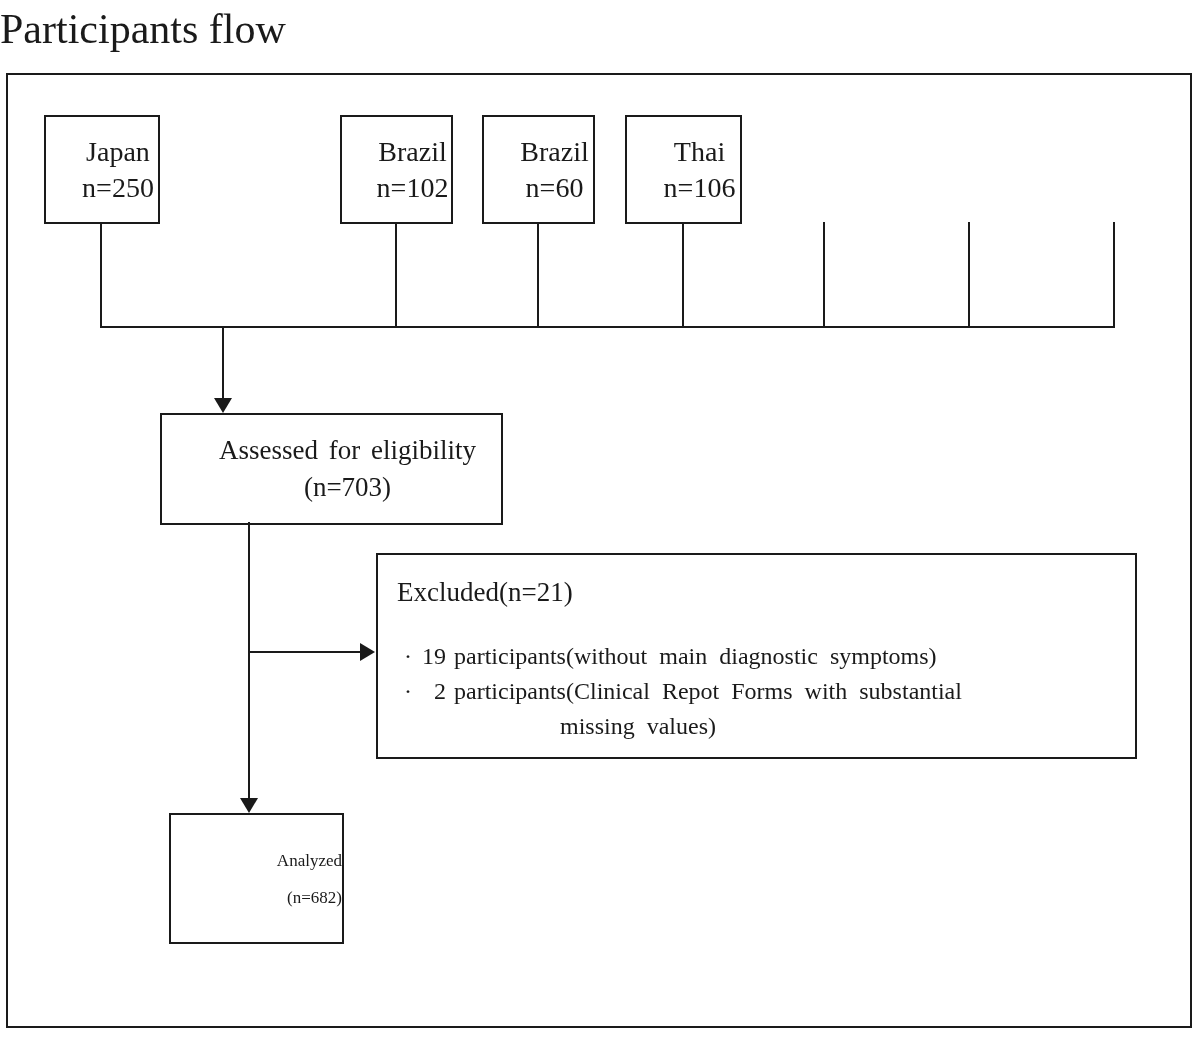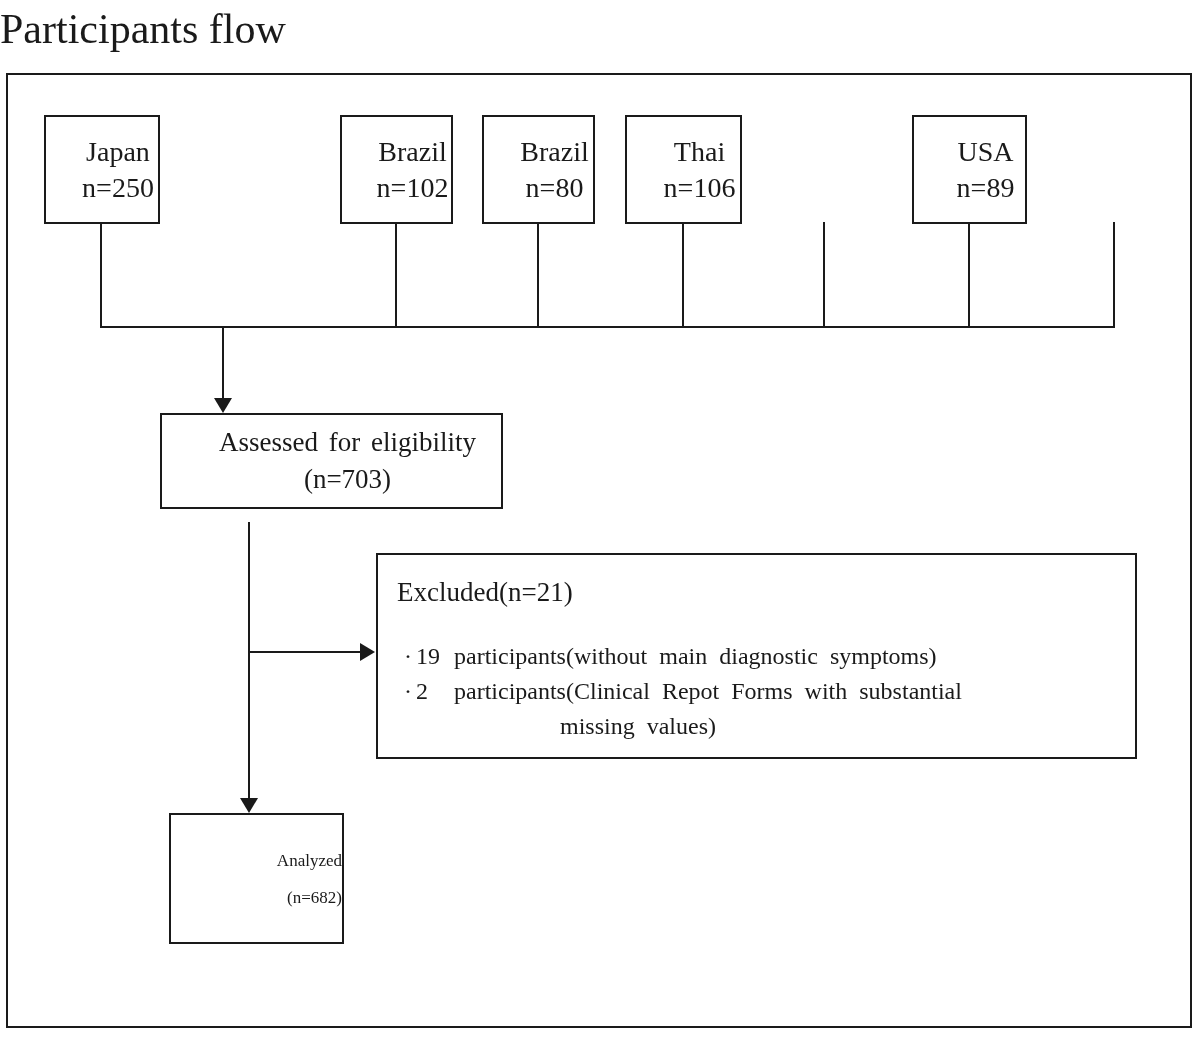--- a/index.html
+++ b/index.html
@@ -39,40 +39,40 @@
   .s0{left:100px;} .s1{left:395px;} .s2{left:537px;} .s3{left:682px;}
   .s4{left:823px;} .s5{left:968px;} .s6{left:1113px;}
   .collector{left:100px;top:326px;width:1015px;height:2px;}
   .line-to-assessed{left:222px;top:327px;width:2px;height:72px;}
   .head-down{
     position:absolute;width:0;height:0;
     border-left:9px solid transparent;border-right:9px solid transparent;
     border-top:15px solid #1a1a1a;
   }
   .head-assessed{left:214px;top:398px;}
-  .assessed-box{left:160px;top:413px;width:343px;height:96px;font-size:27px;line-height:37px;}
+  .assessed-box{left:160px;top:413px;width:343px;height:112px;font-size:27px;line-height:37px;}
   .assessed-box .l1{word-spacing:4px;}
   .line-to-analyzed{left:248px;top:522px;width:2px;height:277px;}
   .head-analyzed{left:240px;top:798px;}
   .branch-line{left:249px;top:651px;width:111px;height:2px;}
   .head-right{
     position:absolute;width:0;height:0;
     border-top:9px solid transparent;border-bottom:9px solid transparent;
     border-left:15px solid #1a1a1a;
     left:360px;top:643px;
   }
   .excluded-box{
     position:absolute;left:376px;top:553px;width:761px;height:206px;
     border:2px solid #1a1a1a;box-sizing:border-box;background:#ffffff;
   }
   .ex-header{position:absolute;left:19px;top:22px;font-size:27px;}
   .ex-items{position:absolute;left:22px;top:84px;font-size:24px;line-height:35px;}
   .ex-row{display:flex;align-items:baseline;}
   .ex-bullet{width:16px;text-align:center;flex:0 0 auto;}
-  .ex-count{width:30px;flex:0 0 auto;}
+  .ex-count{width:30px;text-align:right;flex:0 0 auto;}
   .ex-text{margin-left:8px;word-spacing:6px;white-space:nowrap;}
   .ex-cont{padding-left:160px;word-spacing:6px;white-space:nowrap;}
   .analyzed-box{left:169px;top:813px;width:175px;height:131px;font-size:17px;line-height:37px;align-items:flex-end;}
 </style>
 </head>
 <body>
 
 <div id="canvas">
 
   <div class="title">Participants flow</div>
@@ -82,29 +82,25 @@
   <div class="box cbox c0">
     <div>Japan</div>
     <div>n=250</div>
   </div>
   <div class="box cbox c1">
     <div>Brazil</div>
     <div>n=102</div>
   </div>
   <div class="box cbox c2">
     <div>Brazil</div>
-    <div>n=80</div>
+    <div>n=60</div>
   </div>
   <div class="box cbox c3">
     <div>Thai</div>
     <div>n=106</div>
-  </div>
-  <div class="box cbox c5">
-    <div>USA</div>
-    <div>n=89</div>
   </div>
 
   <div class="vline stub s0"></div>
   <div class="vline stub s1"></div>
   <div class="vline stub s2"></div>
   <div class="vline stub s3"></div>
   <div class="vline stub s4"></div>
   <div class="vline stub s5"></div>
   <div class="vline stub s6"></div>
 

